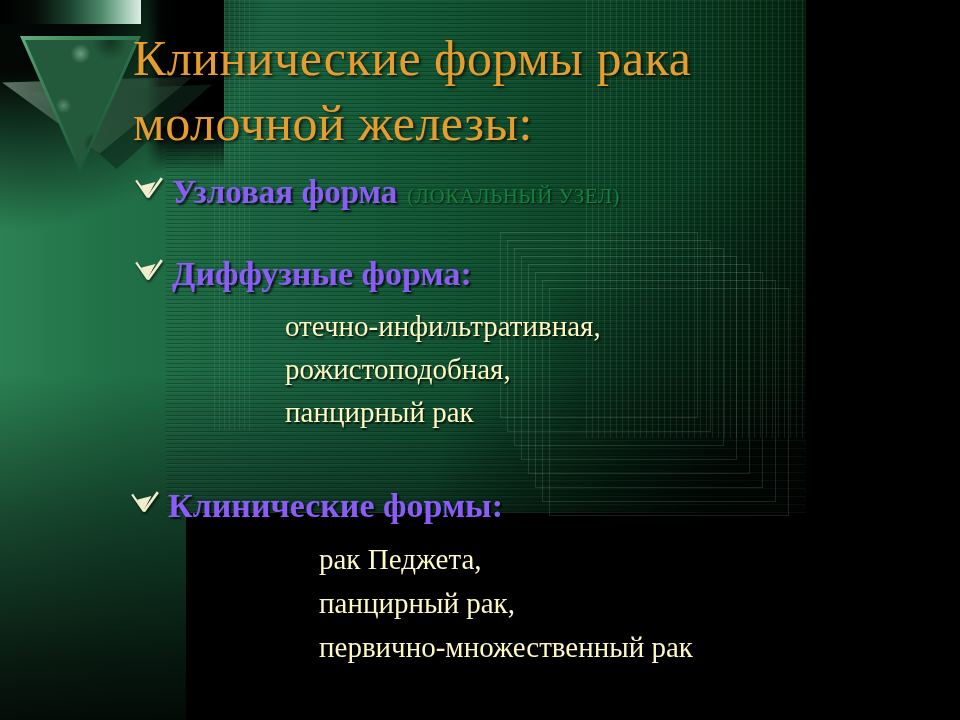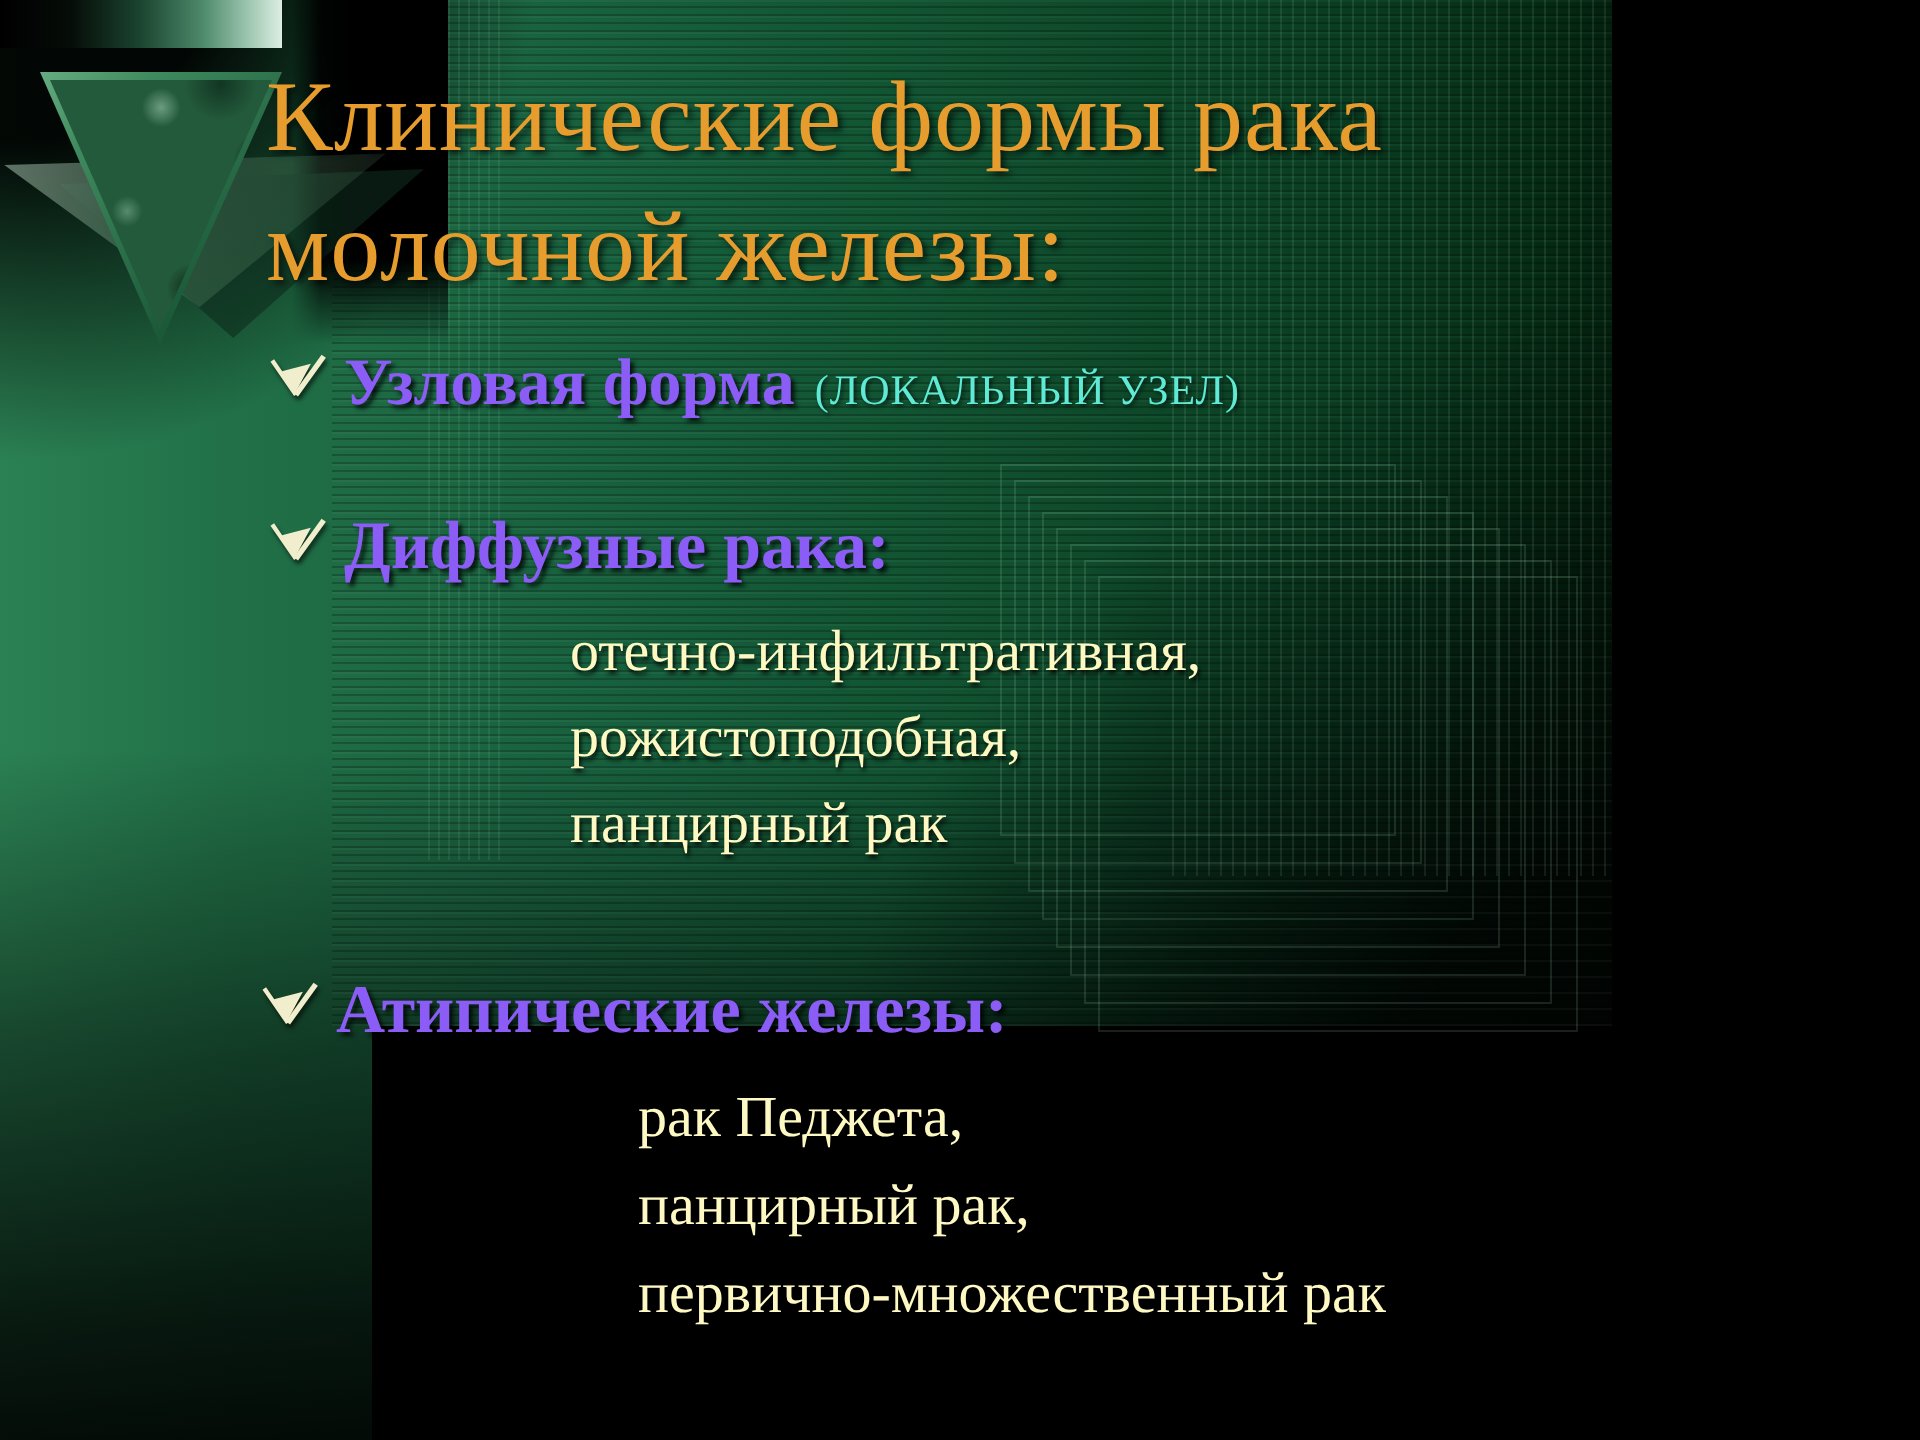--- a/index.html
+++ b/index.html
@@ -61,21 +61,21 @@
 
   
   .title{left:133px;top:26px;width:600px;color:#e79d2e;
     font-size:50px;line-height:65px;letter-spacing:0.5px;
     text-shadow:2px 2px 3px rgba(0,0,0,0.65);z-index:10;}
   .bullet-row{display:flex;align-items:flex-start;z-index:10;}
   .bullet-icon{flex:0 0 auto;margin:5px 8px 0 0;filter:drop-shadow(1px 2px 1px rgba(0,0,0,0.6));}
   .head{color:#8b5cf6;font-weight:bold;font-size:34px;line-height:40px;
     text-shadow:2px 2px 2px rgba(0,0,0,0.75);}
   .row1 .head{font-size:33px;}
-  .caps{color:#5eead4;font-size:21px;margin-left:10px;letter-spacing:0.5px;
+  .caps{color:#15803d;font-size:21px;margin-left:10px;letter-spacing:0.5px;
     text-shadow:1px 1px 2px rgba(0,0,0,0.7);}
   .row1{left:134px;top:172px;}
   .row2{left:134px;top:254px;}
   .row3{left:130px;top:486px;}
   .sublist{z-index:10;color:#fef9c3;font-size:29px;
     text-shadow:1px 2px 2px rgba(0,0,0,0.8);}
   .listA{left:285px;top:305px;}
   .listA .item{line-height:43px;}
   .listB{left:272px;top:537px;}
   .listB .item{line-height:44px;margin-left:47px;}
@@ -121,38 +121,38 @@
   </div>
 
   <div class="abs bullet-row row2">
     <span class="bullet-icon">
       <svg width="30" height="28" viewBox="0 0 28 26">
         <path d="M2 3 L13 19" stroke="#f0eecd" stroke-width="2" fill="none"></path>
         <path d="M13 19 L26 1" stroke="#f0eecd" stroke-width="2.5" fill="none"></path>
         <polygon points="6.5,8 20,4.5 12.5,18.5" fill="#f0eecd"></polygon>
       </svg>
     </span>
-    <span class="head">Диффузные рака:</span>
+    <span class="head">Диффузные форма:</span>
   </div>
 
   <div class="abs sublist listA">
     <div class="item">отечно-инфильтративная,</div>
     <div class="item">рожистоподобная,</div>
     <div class="item">панцирный рак</div>
   </div>
 
   <div class="abs bullet-row row3">
     <span class="bullet-icon">
       <svg width="30" height="28" viewBox="0 0 28 26">
         <path d="M2 3 L13 19" stroke="#f0eecd" stroke-width="2" fill="none"></path>
         <path d="M13 19 L26 1" stroke="#f0eecd" stroke-width="2.5" fill="none"></path>
         <polygon points="6.5,8 20,4.5 12.5,18.5" fill="#f0eecd"></polygon>
       </svg>
     </span>
-    <span class="head">Атипические железы:</span>
+    <span class="head">Клинические формы:</span>
   </div>
 
   <div class="abs sublist listB">
     <div class="item">рак Педжета,</div>
     <div class="item">панцирный рак,</div>
     <div class="item">первично-множественный рак</div>
   </div>
 
 </div>
 

